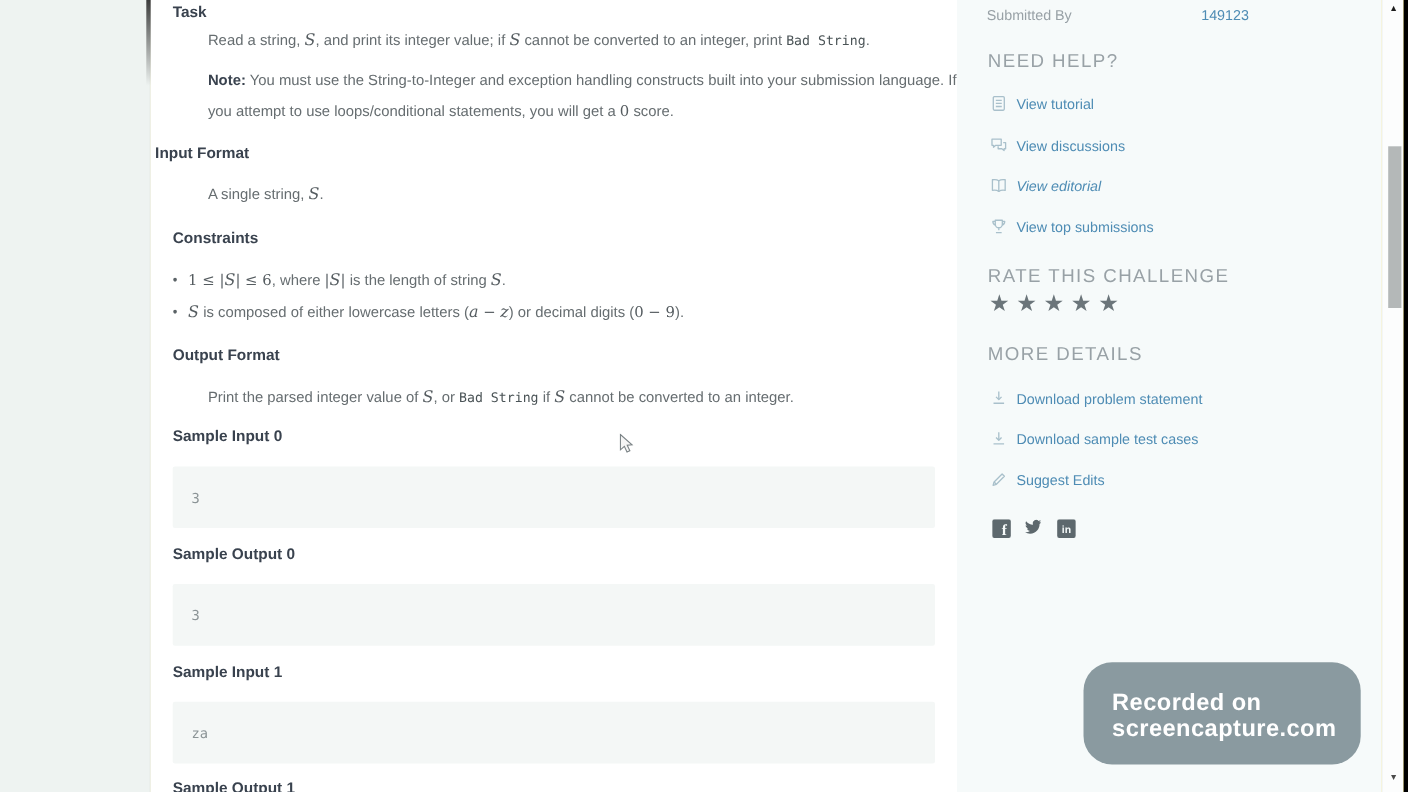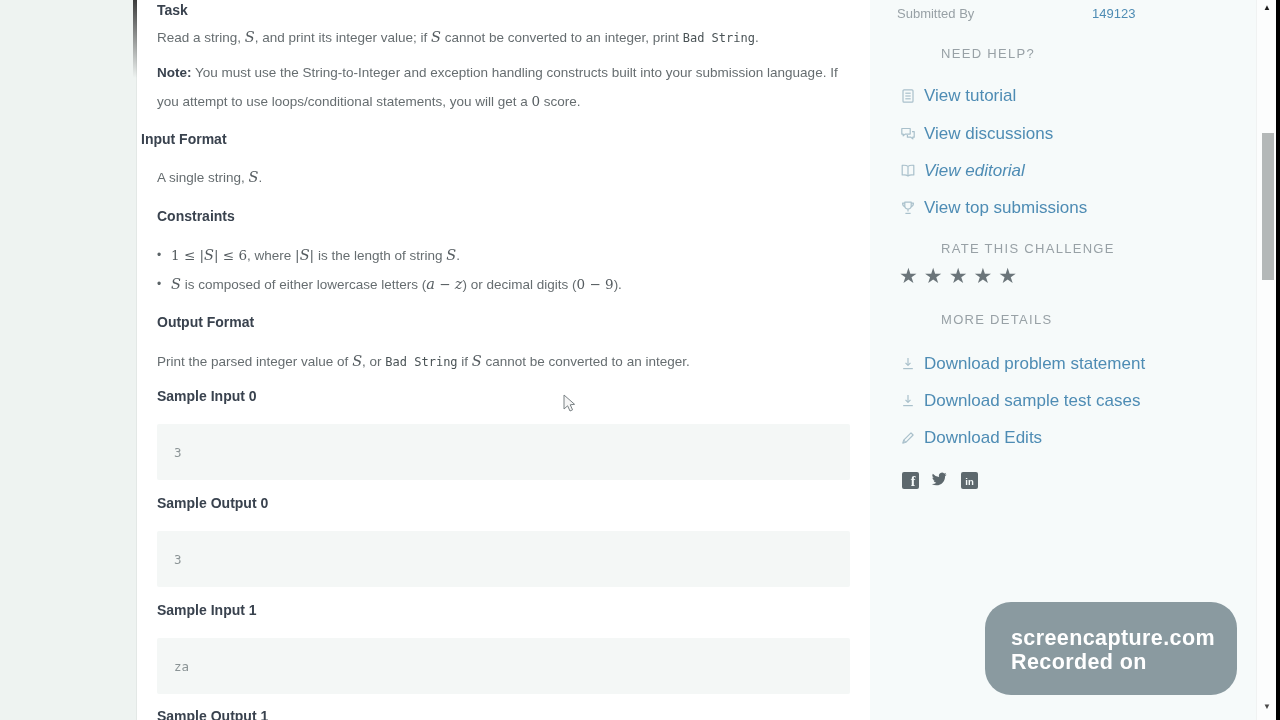--- a/index.html
+++ b/index.html
@@ -11,34 +11,34 @@
   }
   *{margin:0;padding:0;box-sizing:border-box;}
   body{font-family:"Liberation Sans",sans-serif;background:#fff;}
   .screen{position:relative;width:1280px;height:720px;overflow:hidden;background:#fde047;}
   .abs{position:absolute;}
   .left-gutter{left:0;top:0;width:137px;height:720px;background:var(--left_gutter_bg);border-right:1px solid #e3e8e6;}
   .edge-smudge{left:133px;top:0;width:5px;height:78px;background:linear-gradient(to bottom,rgba(35,35,35,.88),rgba(60,60,60,.45) 55%,rgba(90,90,90,0));}
   .main{left:137px;top:0;width:733px;height:720px;background:#fff;}
   .sidebar{left:870px;top:0;width:386px;height:720px;background:var(--sidebar_bg);}
   .h-sec{font-size:14px;font-weight:700;color:var(--heading_text);}
-  .p-body{font-size:13.5px;color:var(--body_text);line-height:28px;}
+  .p-body{font-size:13.5px;color:var(--body_text);line-height:28px;margin-left:32px;}
   .seg-m{font-family:"DejaVu Serif",serif;font-style:italic;font-size:14.5px;color:#555c60;}
   .seg-n{font-family:"DejaVu Serif",serif;font-size:13.5px;color:#555c60;}
   .seg-c{font-family:"DejaVu Sans Mono","Liberation Mono",monospace;font-size:12px;color:#4a5356;}
   .seg-b{font-weight:700;color:var(--heading_text);}
   .bullet-list{left:20px;width:695px;list-style:none;}
   .bullet-item{position:absolute;left:0;width:695px;font-size:13.5px;color:var(--body_text);}
   .bullet-dot{display:inline-block;width:14px;color:#5a6266;font-size:12px;vertical-align:1px;}
   .code-block{left:20px;width:693px;height:56px;background:var(--code_bg);border-radius:2px;display:flex;align-items:center;padding-left:17px;font-family:"DejaVu Sans Mono","Liberation Mono",monospace;font-size:12.5px;color:var(--code_text);}
   .sb-row-label{font-size:13px;color:var(--muted_label);}
   .sb-value{font-size:13px;color:var(--link);}
-  .sb-heading{font-size:13px;color:var(--muted_label);letter-spacing:1.3px;margin-left:43px;}
+  .sb-heading{font-size:17px;color:var(--muted_label);letter-spacing:1.3px;}
   .sb-link{display:flex;align-items:center;gap:8px;left:30px;cursor:pointer;}
-  .sb-link .lbl{font-size:17px;color:var(--link);}
+  .sb-link .lbl{font-size:13px;color:var(--link);}
   .stars{font-size:21px;letter-spacing:6px;color:var(--star);cursor:pointer;}
   .social-row{left:32px;top:472px;display:flex;gap:12px;}
   .watermark{left:985px;top:602px;width:252px;height:93px;background:var(--watermark-bg,#8a9aa0);background:var(--watermark_bg);border-radius:26px;padding:24px 0 0 26px;}
   .watermark .wline{font-size:21.5px;font-weight:700;color:var(--watermark_text);line-height:24px;letter-spacing:.4px;}
   .scrollbar{left:1256px;top:0;width:20px;height:720px;background:#fcfdfd;border-left:1px solid #f0f2f2;}
   .sb-thumb{position:absolute;left:5px;top:133px;width:12px;height:147px;background:var(--scrollbar_thumb);}
   .sb-arrow{position:absolute;left:0;width:20px;text-align:center;font-size:8px;cursor:pointer;}
   .black-edge{left:1276px;top:0;width:4px;height:720px;background:#000;}
   svg.ic{display:block;}
 </style>
@@ -160,21 +160,21 @@
       <span class="lbl">Download sample test cases</span>
     </div>
 
     <div class="abs sb-link" style="top:428px;">
       <span>
         <svg class="ic" width="16" height="16" viewBox="0 0 16 16" fill="none" stroke="#a9c0cb" stroke-width="1.2" stroke-linejoin="round">
           <path d="M2.8 13.2l.9-3 7.3-7.3 2.1 2.1-7.3 7.3z"></path>
           <line x1="3.7" y1="10.2" x2="5.8" y2="12.3"></line>
         </svg>
       </span>
-      <span class="lbl">Download Edits</span>
+      <span class="lbl">Suggest Edits</span>
     </div>
 
     <div class="abs social-row">
       <span>
         <svg class="ic" width="17" height="17" viewBox="0 0 17 17">
           <rect width="17" height="17" rx="2" fill="#5d686d"></rect>
           <text x="11" y="14" text-anchor="middle" font-family="Liberation Serif,serif" font-weight="bold" font-size="14" fill="#f6fafa">f</text>
         </svg>
       </span>
       <span>
@@ -192,21 +192,21 @@
   </aside>
 
   <div class="abs scrollbar">
     <div class="sb-arrow" style="top:3px;color:#1c1c1c;">▲</div>
     <div class="sb-thumb"></div>
     <div class="sb-arrow" style="top:702px;color:#4a4a4a;">▼</div>
   </div>
   <div class="abs black-edge"></div>
 
   <div class="abs watermark">
+    <div class="wline">Recorded on</div>
     <div class="wline">screencapture.com</div>
-    <div class="wline">Recorded on</div>
   </div>
 
   <svg class="abs" style="left:563px;top:394px;" width="14" height="20" viewBox="0 0 14 20">
     <path d="M1 1 L1 15 L4.6 11.8 L7 17 L9.6 15.8 L7.2 10.8 L11.6 10.3 Z" fill="#f5f5f5" stroke="#7a8285" stroke-width="1"></path>
   </svg>
 
 </div>
 
 </body></html>

